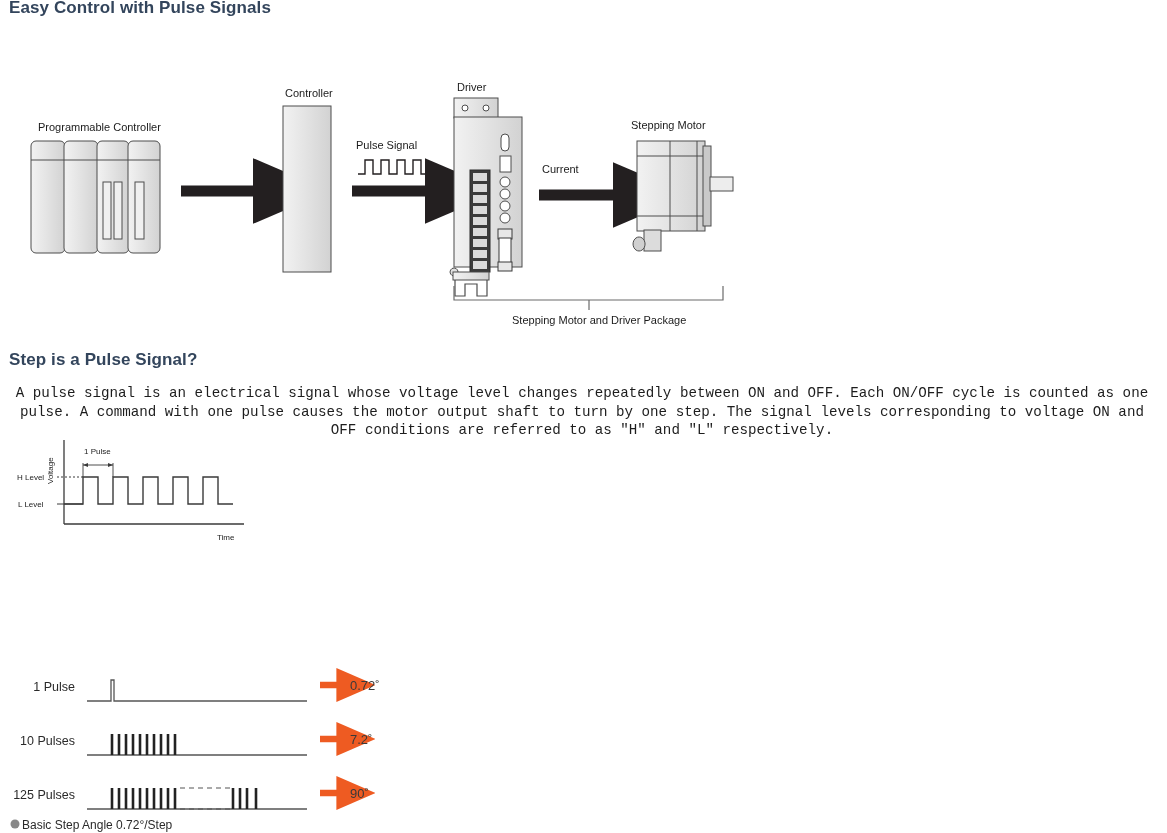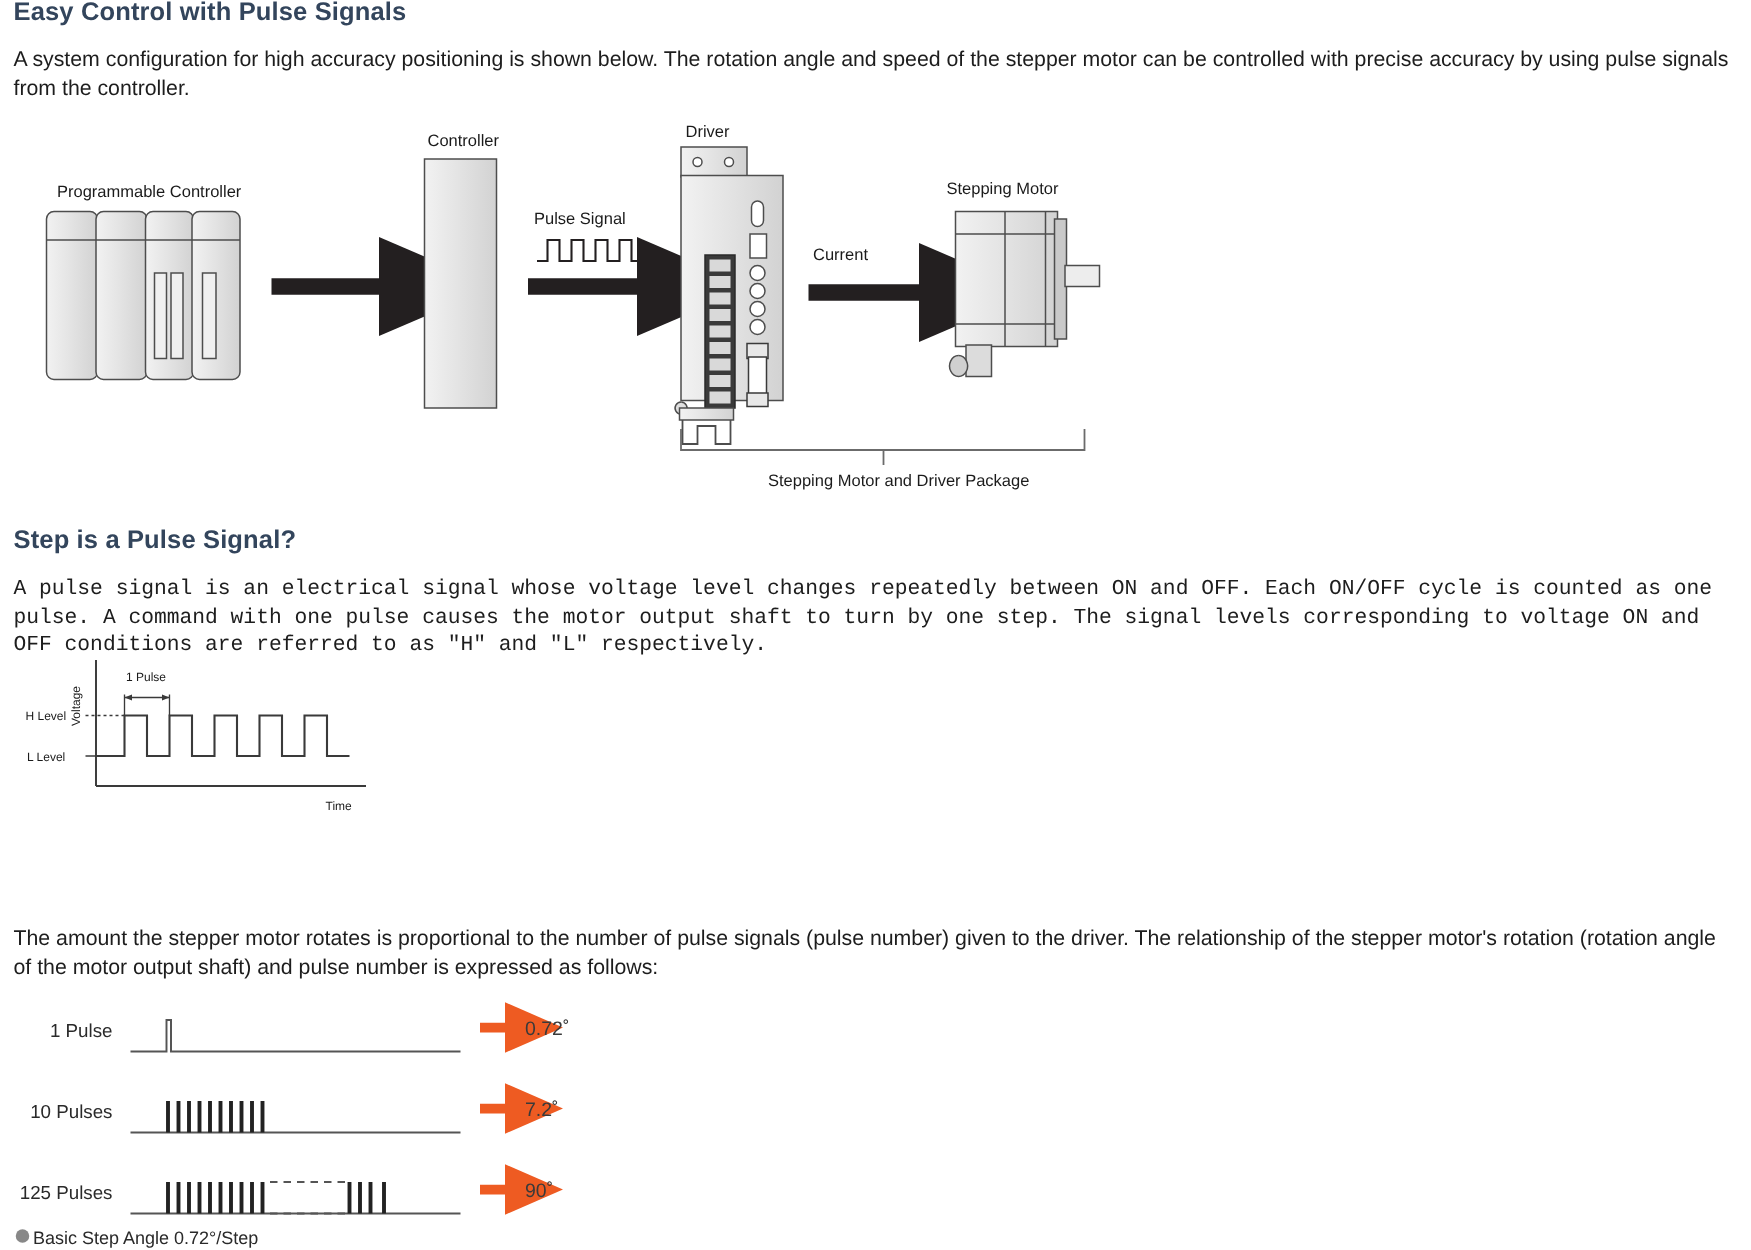--- a/index.html
+++ b/index.html
@@ -14,20 +14,21 @@
     position: relative;
     font-family: "Liberation Sans", sans-serif;
     color: #1b1b1b;
     overflow: hidden;
   }
   .page {
     position: relative;
     width: 1031px;
     height: 833px;
     padding: 0 9px;
+    text-align: center;
   }
   h2.section-heading {
     font-size: 17px;
     font-weight: bold;
     color: #33455c;
     margin: 0;
     letter-spacing: 0.1px;
   }
   p.body-text {
     font-size: 14.2px;
@@ -77,21 +78,20 @@
     fill: #2a2a2a;
   }
 </style>
 </head>
 <body>
 
 <div class="page">
 
   <h2 class="section-heading" id="sec1-heading">Easy Control with Pulse Signals</h2>
 
-  <p class="body-text" id="sec1-para">A system configuration for high accuracy positioning is shown below. The rotation angle and speed of the stepper motor can be controlled with precise accuracy by using pulse signals from the controller.</p>
 
   <svg id="diagram1" viewBox="0 0 1000 262">
     <defs>
       <linearGradient id="gdev" x1="0" y1="0" x2="1" y2="0">
         <stop offset="0%" stop-color="#f2f2f2"></stop>
         <stop offset="45%" stop-color="#e4e4e4"></stop>
         <stop offset="100%" stop-color="#d2d2d2"></stop>
       </linearGradient>
       <marker id="blkArrow" markerWidth="7" markerHeight="7" refX="0.4" refY="3" orient="auto">
         <path d="M0,0 L7,3 L0,6 z" fill="#231f20"></path>
@@ -220,21 +220,20 @@
 
     <path d="M55,72 L74,72 L74,45 L89,45 L89,72 L104,72
              L104,45 L119,45 L119,72 L134,72
              L134,45 L149,45 L149,72 L164,72
              L164,45 L179,45 L179,72 L194,72
              L194,45 L209,45 L209,72 L224,72" fill="none" stroke="#3a3a3a" stroke-width="1.4"></path>
     <text class="diag-label-sm" x="208" y="108">Time</text>
   </svg>
 
 
-  <p class="body-text" id="sec3-para">The amount the stepper motor rotates is proportional to the number of pulse signals (pulse number) given to the driver. The relationship of the stepper motor's rotation (rotation angle of the motor output shaft) and pulse number is expressed as follows:</p>
 
   <svg id="diagram3" viewBox="0 0 420 170">
     <defs>
       <marker id="orgArrow" markerWidth="6" markerHeight="6" refX="0.4" refY="2.6" orient="auto">
         <path d="M0,0 L6,2.6 L0,5.2 z" fill="#ee5b22"></path>
       </marker>
     </defs>
 
     <g>
       <text class="row-label" x="75" y="28" text-anchor="end">1 Pulse</text>

